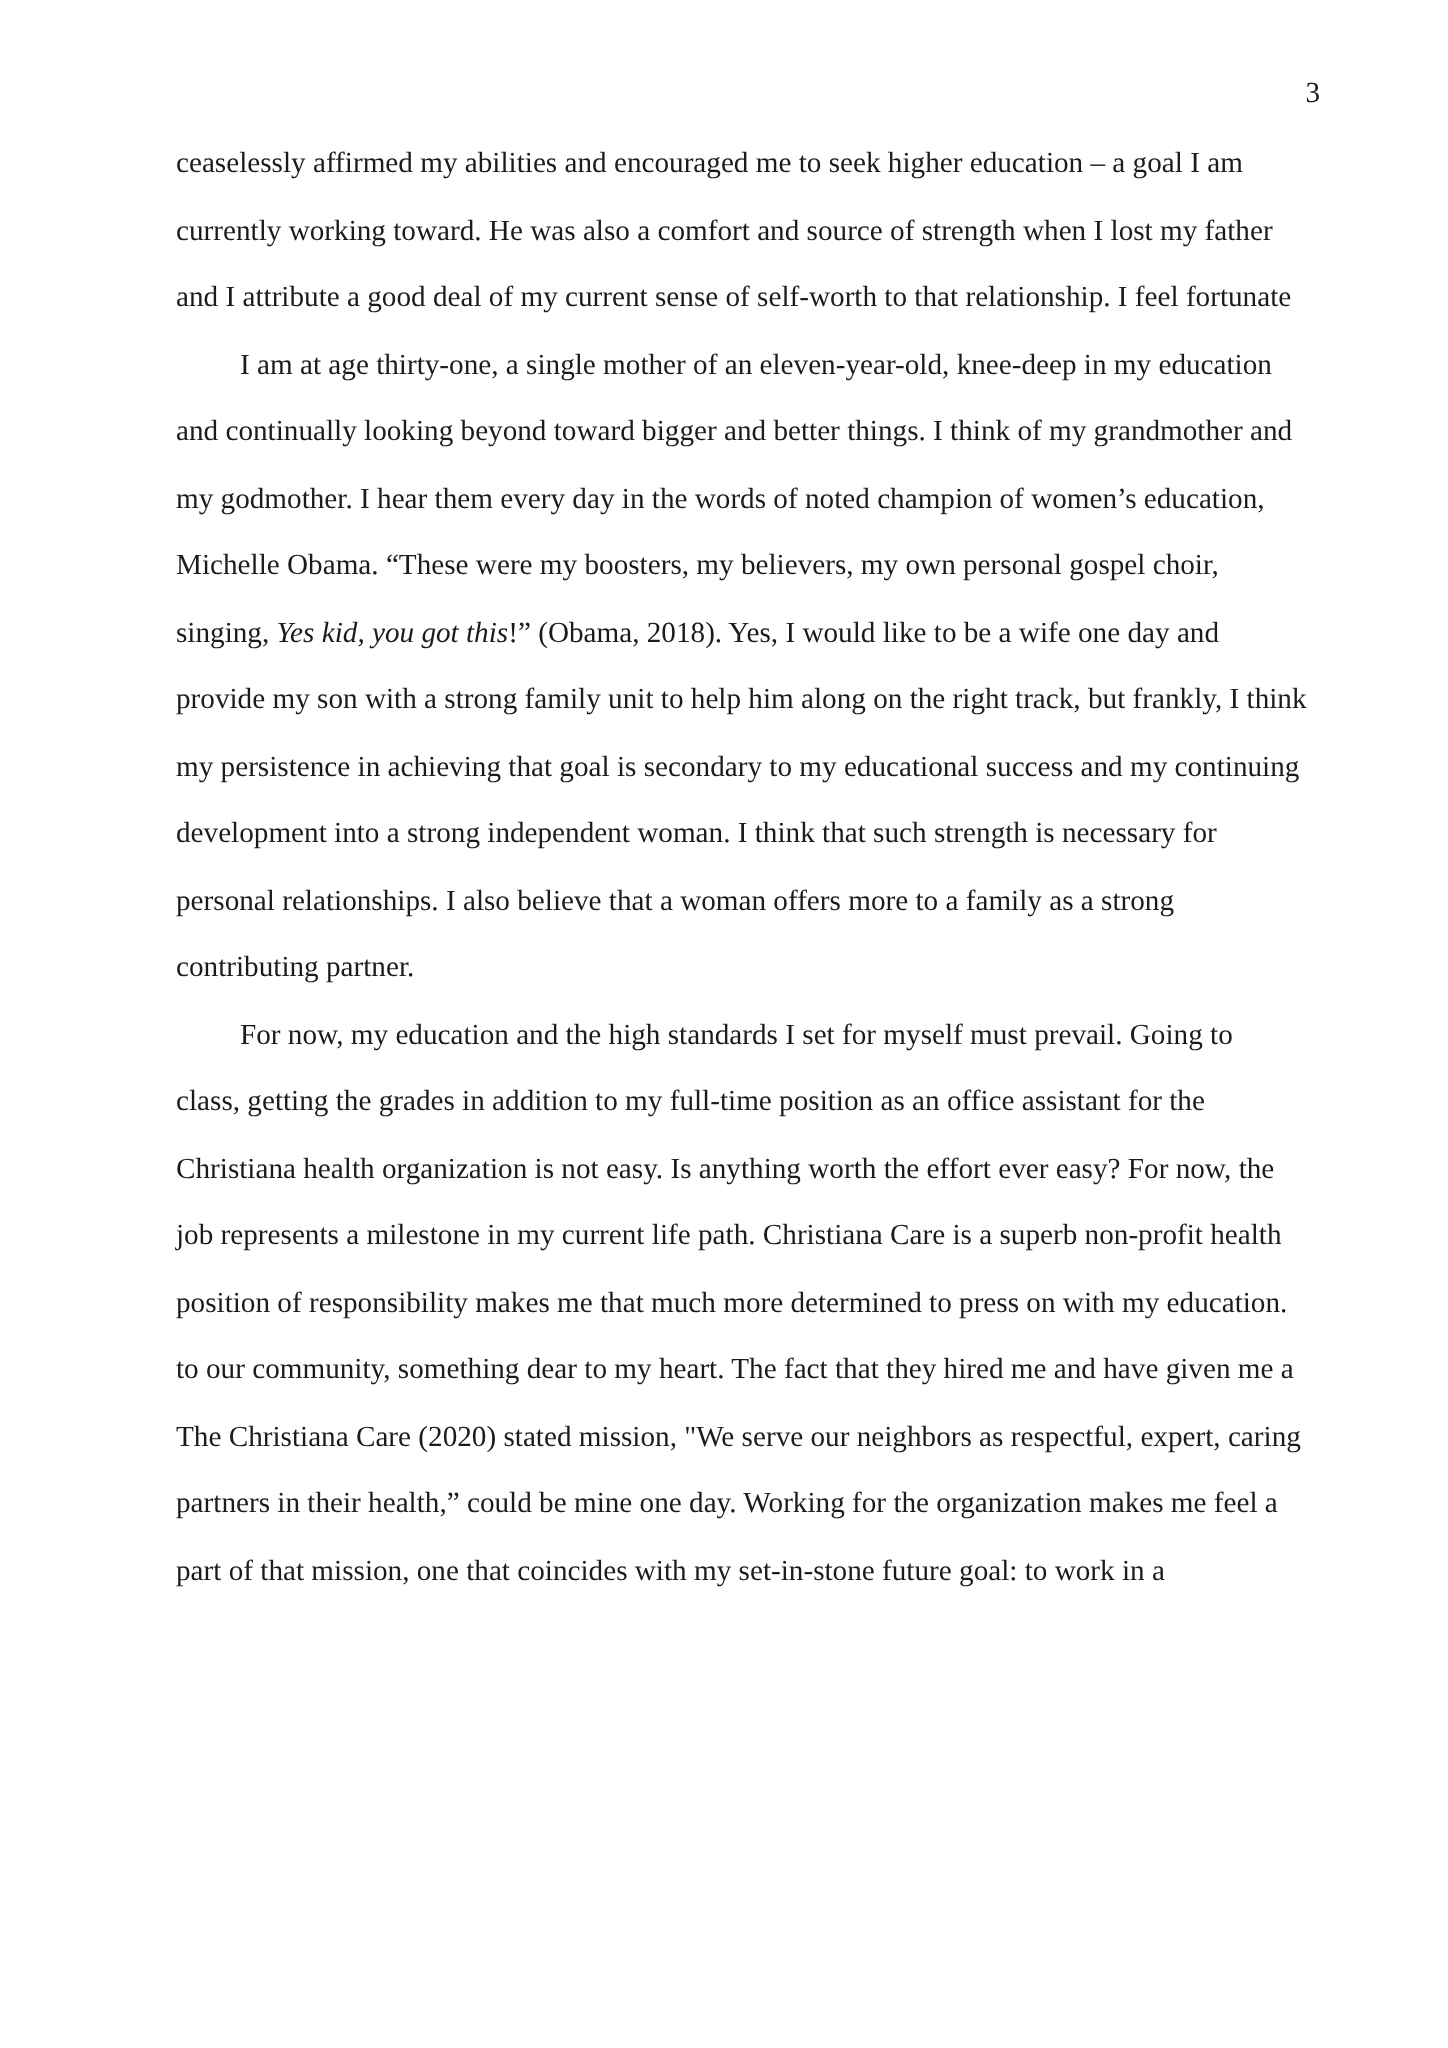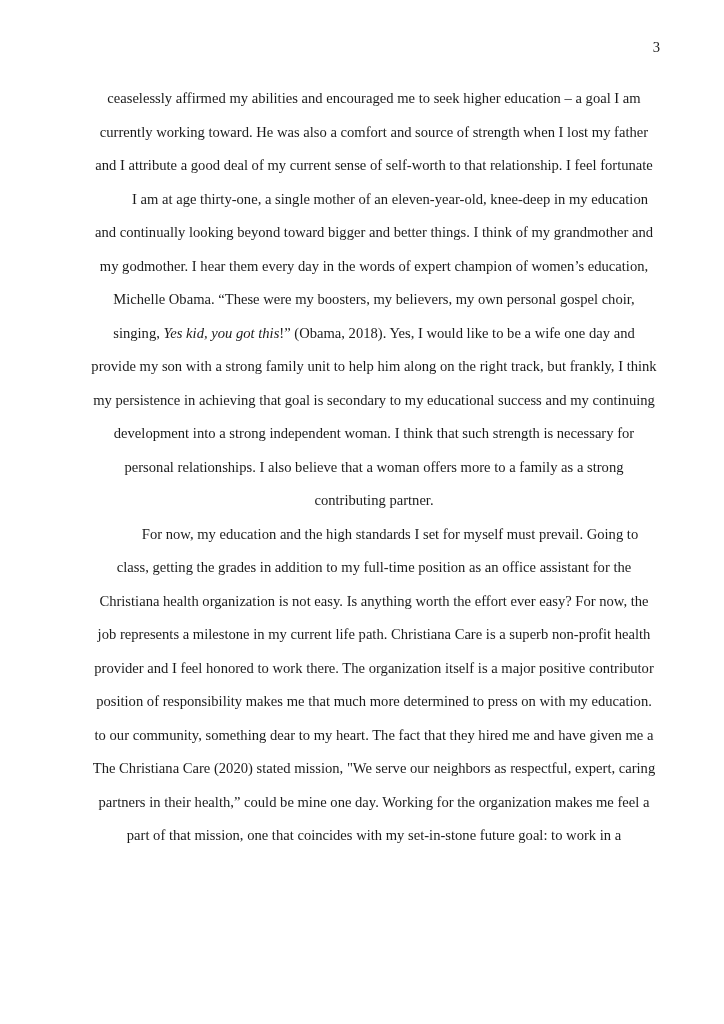--- a/index.html
+++ b/index.html
@@ -18,25 +18,24 @@
   }
   .page-header {
     position: absolute;
     top: 39px;
     right: 64px;
     font-size: 14.6px;
     line-height: 17px;
   }
   .essay-body {
     position: absolute;
-    top: 82px;
+    top: 66px;
     left: 88px;
     width: 572px;
     font-size: 14.6px;
-    text-align: center;
   }
   .paragraph {
     margin: 0;
     padding: 0;
   }
   .line {
     display: block;
     line-height: 33.5px;
     white-space: pre;
   }
@@ -54,35 +53,34 @@
   <div class="page-header">3</div>
   <div class="essay-body">
       <div class="paragraph">
         <div class="line"><span>ceaselessly affirmed my abilities and encouraged me to seek higher education – a goal I am</span></div>
         <div class="line"><span>currently working toward. He was also a comfort and source of strength when I lost my father</span></div>
         <div class="line"><span>and I attribute a good deal of my current sense of self-worth to that relationship. I feel fortunate</span></div>
       </div>
       <div class="paragraph">
         <div class="line indent"><span>I am at age thirty-one, a single mother of an eleven-year-old, knee-deep in my education</span></div>
         <div class="line"><span>and continually looking beyond toward bigger and better things. I think of my grandmother and</span></div>
-        <div class="line"><span>my godmother. I hear them every day in the words of expert champion of women’s education,</span></div>
+        <div class="line"><span>my godmother. I hear them every day in the words of noted champion of women’s education,</span></div>
         <div class="line"><span>Michelle Obama. “These were my boosters, my believers, my own personal gospel choir,</span></div>
         <div class="line"><span>singing, </span><span class="italic">Yes kid, you got this</span><span>!” (Obama, 2018). Yes, I would like to be a wife one day and</span></div>
         <div class="line"><span>provide my son with a strong family unit to help him along on the right track, but frankly, I think</span></div>
         <div class="line"><span>my persistence in achieving that goal is secondary to my educational success and my continuing</span></div>
         <div class="line"><span>development into a strong independent woman. I think that such strength is necessary for</span></div>
         <div class="line"><span>personal relationships. I also believe that a woman offers more to a family as a strong</span></div>
         <div class="line"><span>contributing partner.</span></div>
       </div>
       <div class="paragraph">
         <div class="line indent"><span>For now, my education and the high standards I set for myself must prevail. Going to</span></div>
         <div class="line"><span>class, getting the grades in addition to my full-time position as an office assistant for the</span></div>
         <div class="line"><span>Christiana health organization is not easy. Is anything worth the effort ever easy? For now, the</span></div>
         <div class="line"><span>job represents a milestone in my current life path. Christiana Care is a superb non-profit health</span></div>
-        <div class="line"><span>provider and I feel honored to work there. The organization itself is a major positive contributor</span></div>
         <div class="line"><span>position of responsibility makes me that much more determined to press on with my education.</span></div>
         <div class="line"><span>to our community, something dear to my heart. The fact that they hired me and have given me a</span></div>
         <div class="line"><span>The Christiana Care (2020) stated mission, "We serve our neighbors as respectful, expert, caring</span></div>
         <div class="line"><span>partners in their health,” could be mine one day. Working for the organization makes me feel a</span></div>
         <div class="line"><span>part of that mission, one that coincides with my set-in-stone future goal: to work in a</span></div>
       </div>
     </div>
 </div>
 
 </body></html>

